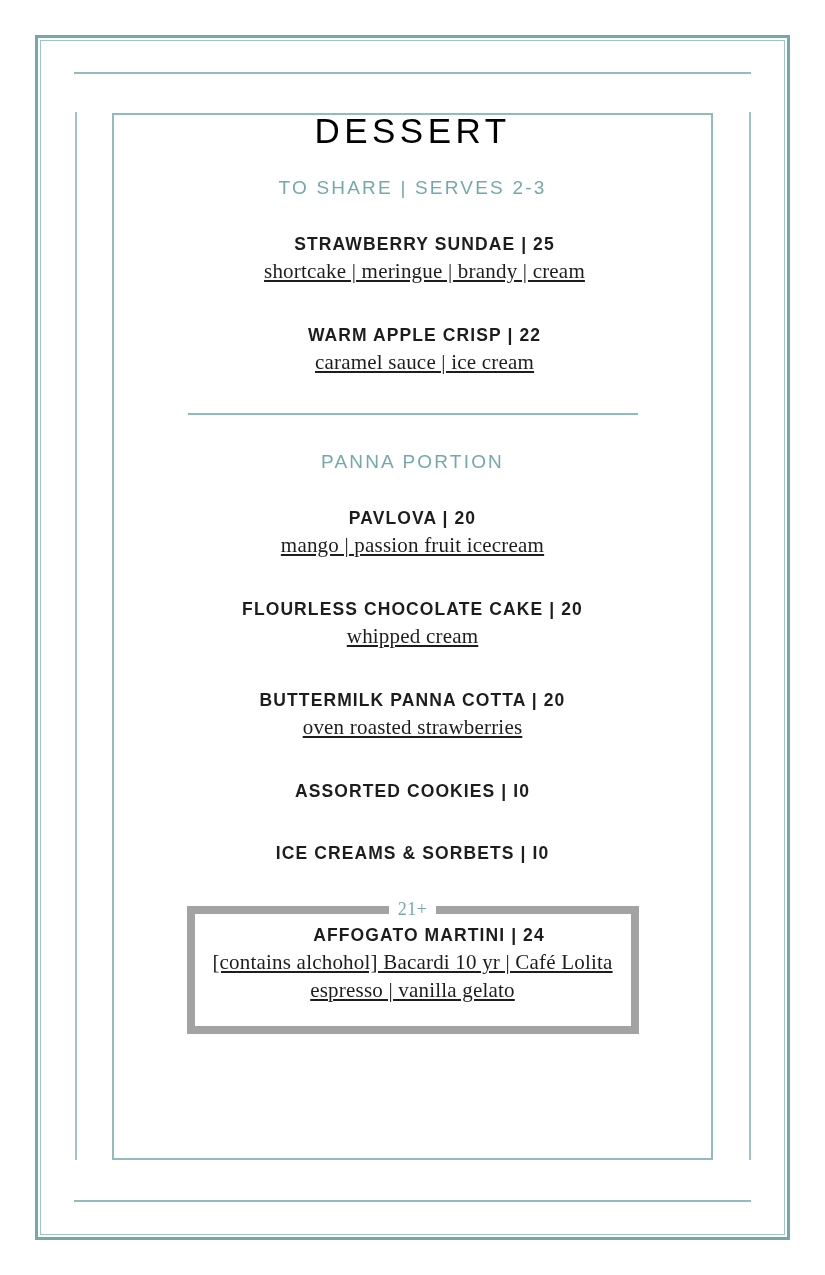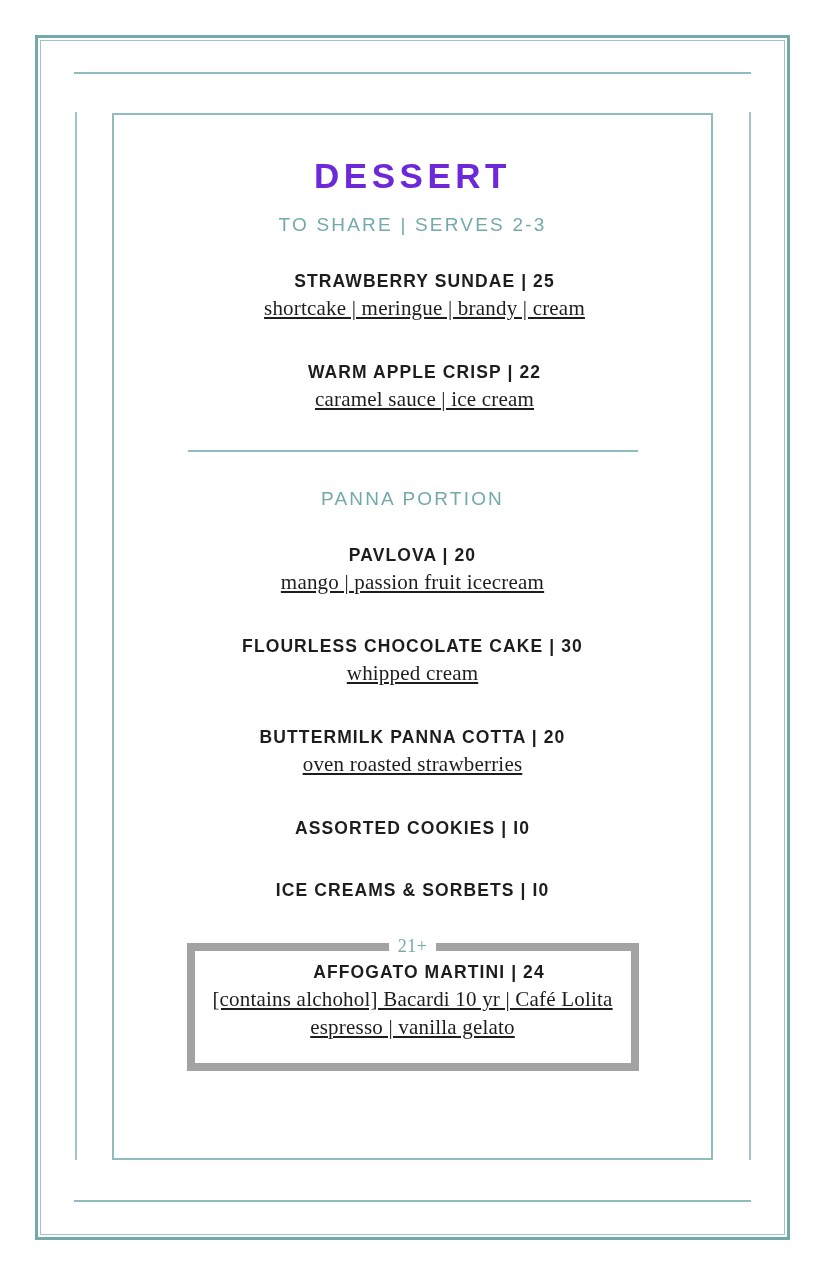--- a/index.html
+++ b/index.html
@@ -66,29 +66,28 @@
   .content {
     position: absolute;
     left: 112px; top: 113px;
     width: 601px; height: 1047px;
     box-sizing: border-box;
     text-align: center;
   }
 
   .menu-title {
     margin: 0;
-    padding-top: 45px;
     font-size: 35px;
-    font-weight: 700;
+    font-weight: 400;
     letter-spacing: 4.5px;
-    color: #6d28d9;
+    color: #000000;
     line-height: 1;
   }
   .menu-subtitle {
-    margin: 0;
+    margin: 8px;
     padding-top: 22px;
     font-size: 19px;
     font-weight: 400;
     letter-spacing: 2.2px;
     color: #74a9ac;
     line-height: 1;
   }
 
   .section-heading {
     margin: 0;
@@ -190,21 +189,21 @@
   <h2 class="section-heading heading-single">PANNA PORTION</h2>
 
   <div class="group-single">
 
     <div class="item">
       <p class="item-name">PAVLOVA | 20</p>
       <p class="item-desc">mango | passion fruit icecream</p>
     </div>
 
     <div class="item">
-      <p class="item-name">FLOURLESS CHOCOLATE CAKE | 30</p>
+      <p class="item-name">FLOURLESS CHOCOLATE CAKE | 20</p>
       <p class="item-desc">whipped cream</p>
     </div>
 
     <div class="item">
       <p class="item-name">BUTTERMILK PANNA COTTA | 20</p>
       <p class="item-desc">oven roasted strawberries</p>
     </div>
 
     <div class="item">
       <p class="item-name">ASSORTED COOKIES | I0</p>

